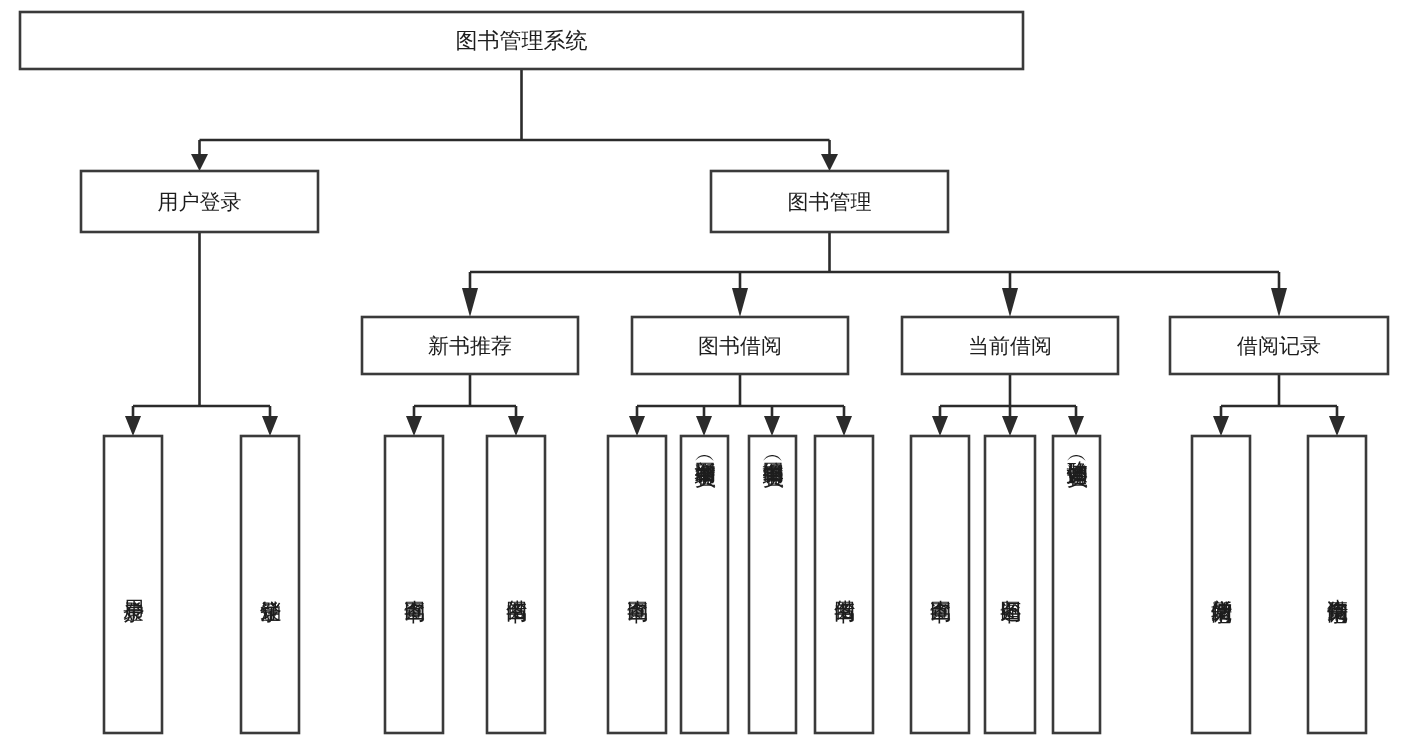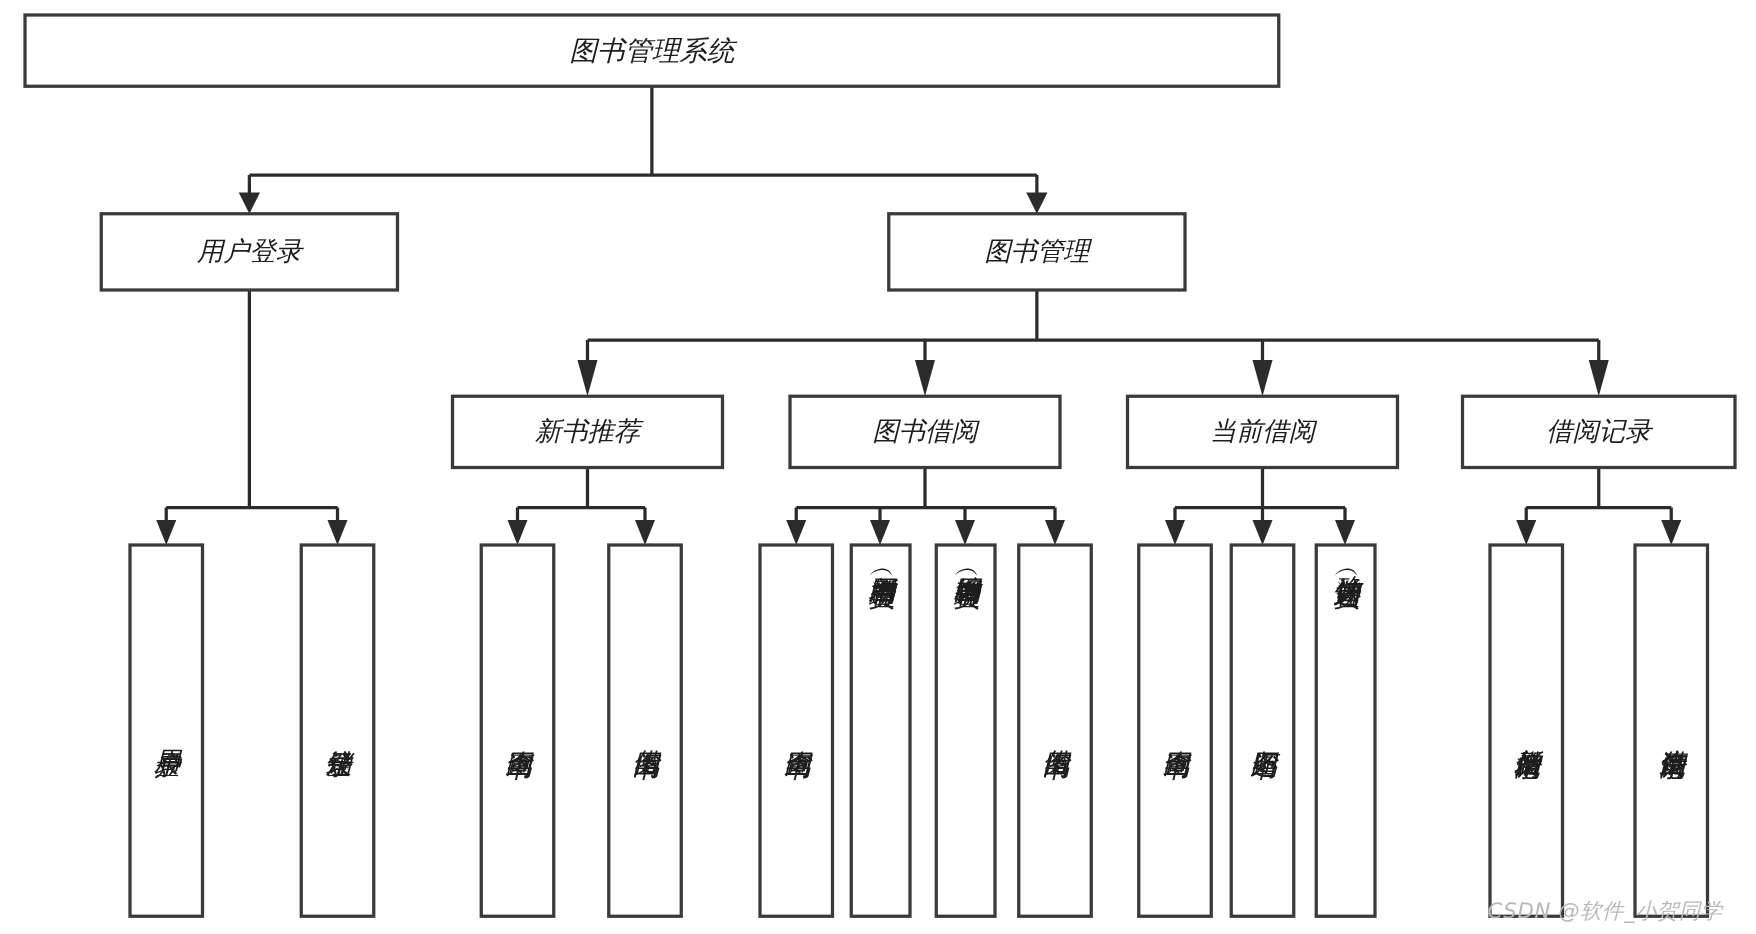--- a/index.html
+++ b/index.html
@@ -13,21 +13,20 @@
     font-family: "DejaVu Sans", "Liberation Sans", sans-serif;
     overflow: hidden;
     position: relative;
   }
   #diagram-root {
     position: absolute;
     left: 0;
     top: 0;
     width: 1405px;
     height: 607px;
-    font-style: italic;
   }
   .node-box {
     fill: #ffffff;
     stroke: #3a3a3a;
     stroke-width: 2.6;
   }
   .connector {
     stroke: #2b2b2b;
     stroke-width: 2.6;
     fill: none;
@@ -230,15 +229,14 @@
     <span class="vlabel" style="padding-top:8px;">确认归还（管理员）</span>
   </div>
   <div class="vlabel-wrap" style="left:1192px; top:436px; width:58px; height:297px;">
     <span class="vlabel">新增借阅记录</span>
   </div>
   <div class="vlabel-wrap" style="left:1308px; top:436px; width:58px; height:297px;">
     <span class="vlabel">查询借阅记录</span>
   </div>
 
   
-  <div class="watermark" style="left:1190px; top:717px;">CSDN @软件_小贺同学</div>
 
 </div>
 
 </body></html>

